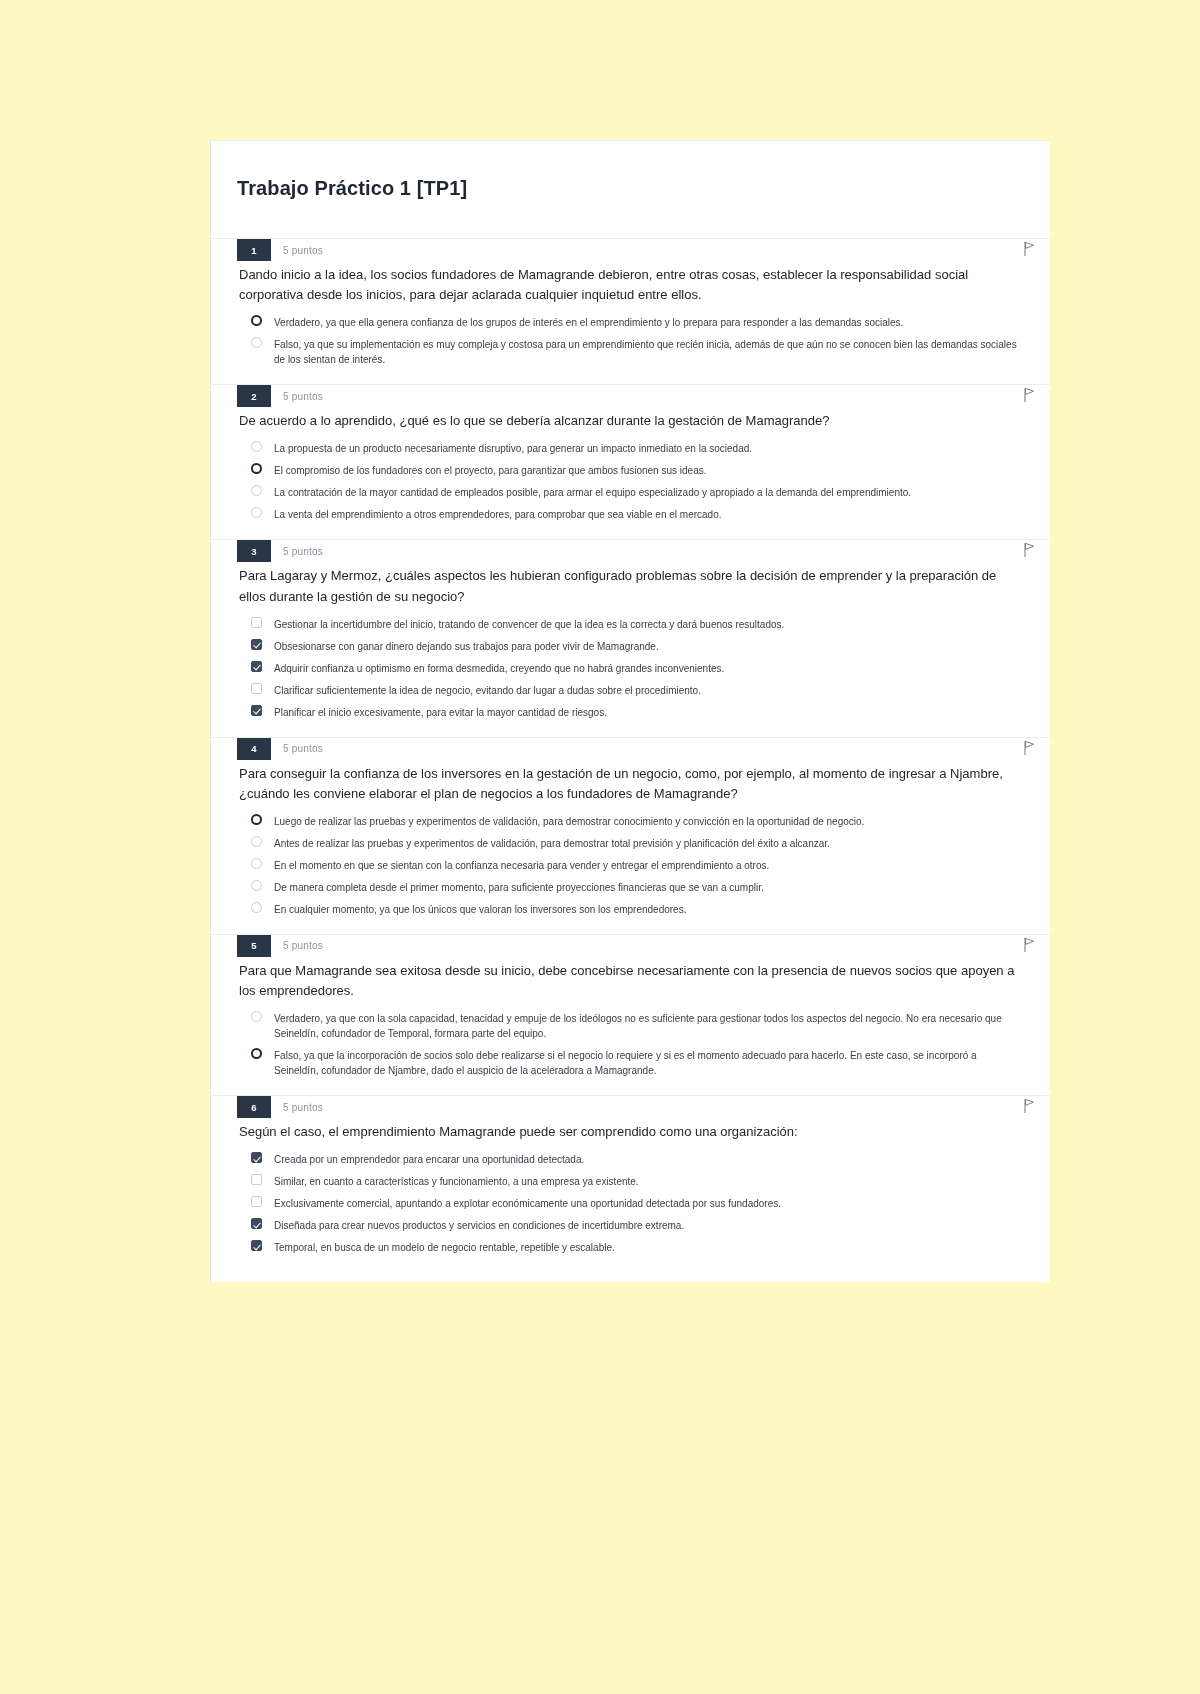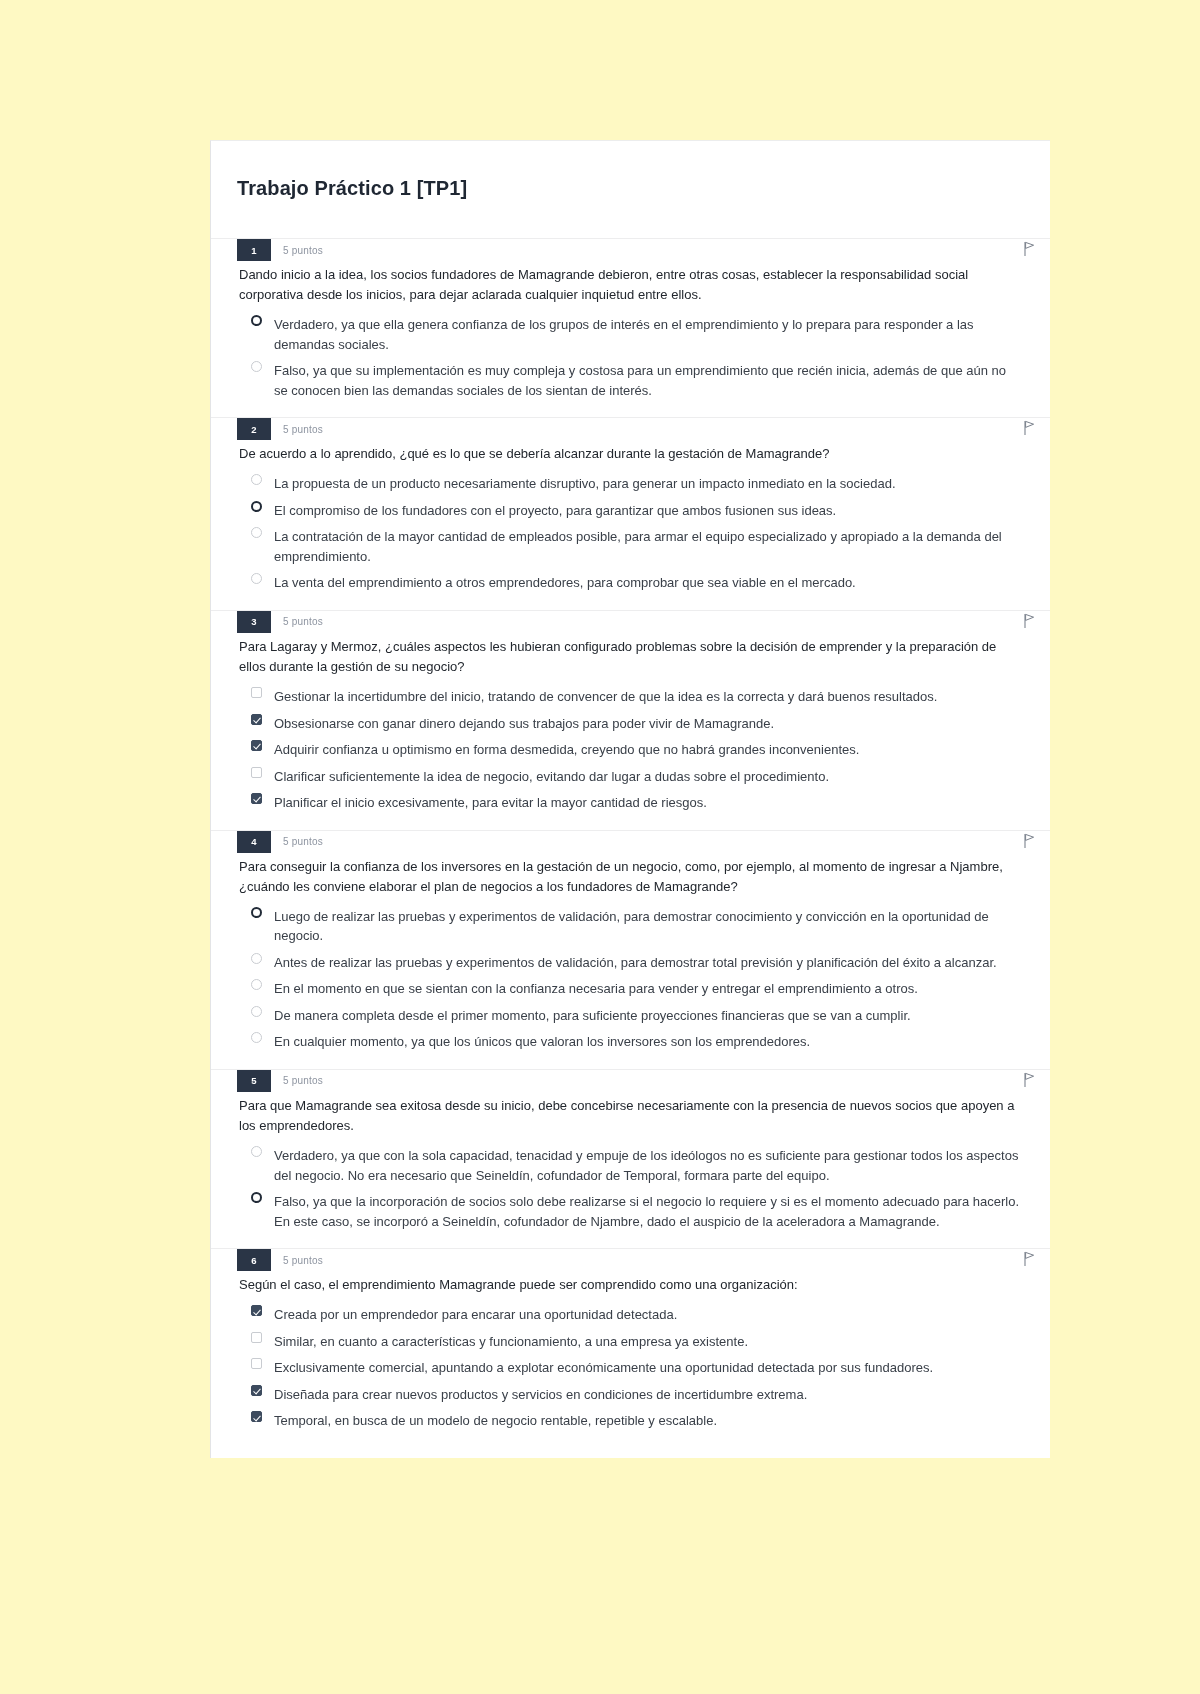--- a/index.html
+++ b/index.html
@@ -84,21 +84,21 @@
   }
 
   .options { margin: 0 0 0 14px; }
   .opt {
     display: flex;
     align-items: flex-start;
     gap: 12px;
     padding: 3px 0;
   }
   .opt-label {
-    font-size: 13px;
+    font-size: 10px;
     line-height: 1.5;
     color: #3a4049;
     padding-top: 1px;
     max-width: 780px;
   }
 
   
   .radio {
     width: 11px; height: 11px; min-width: 11px;
     border-radius: 50%;

